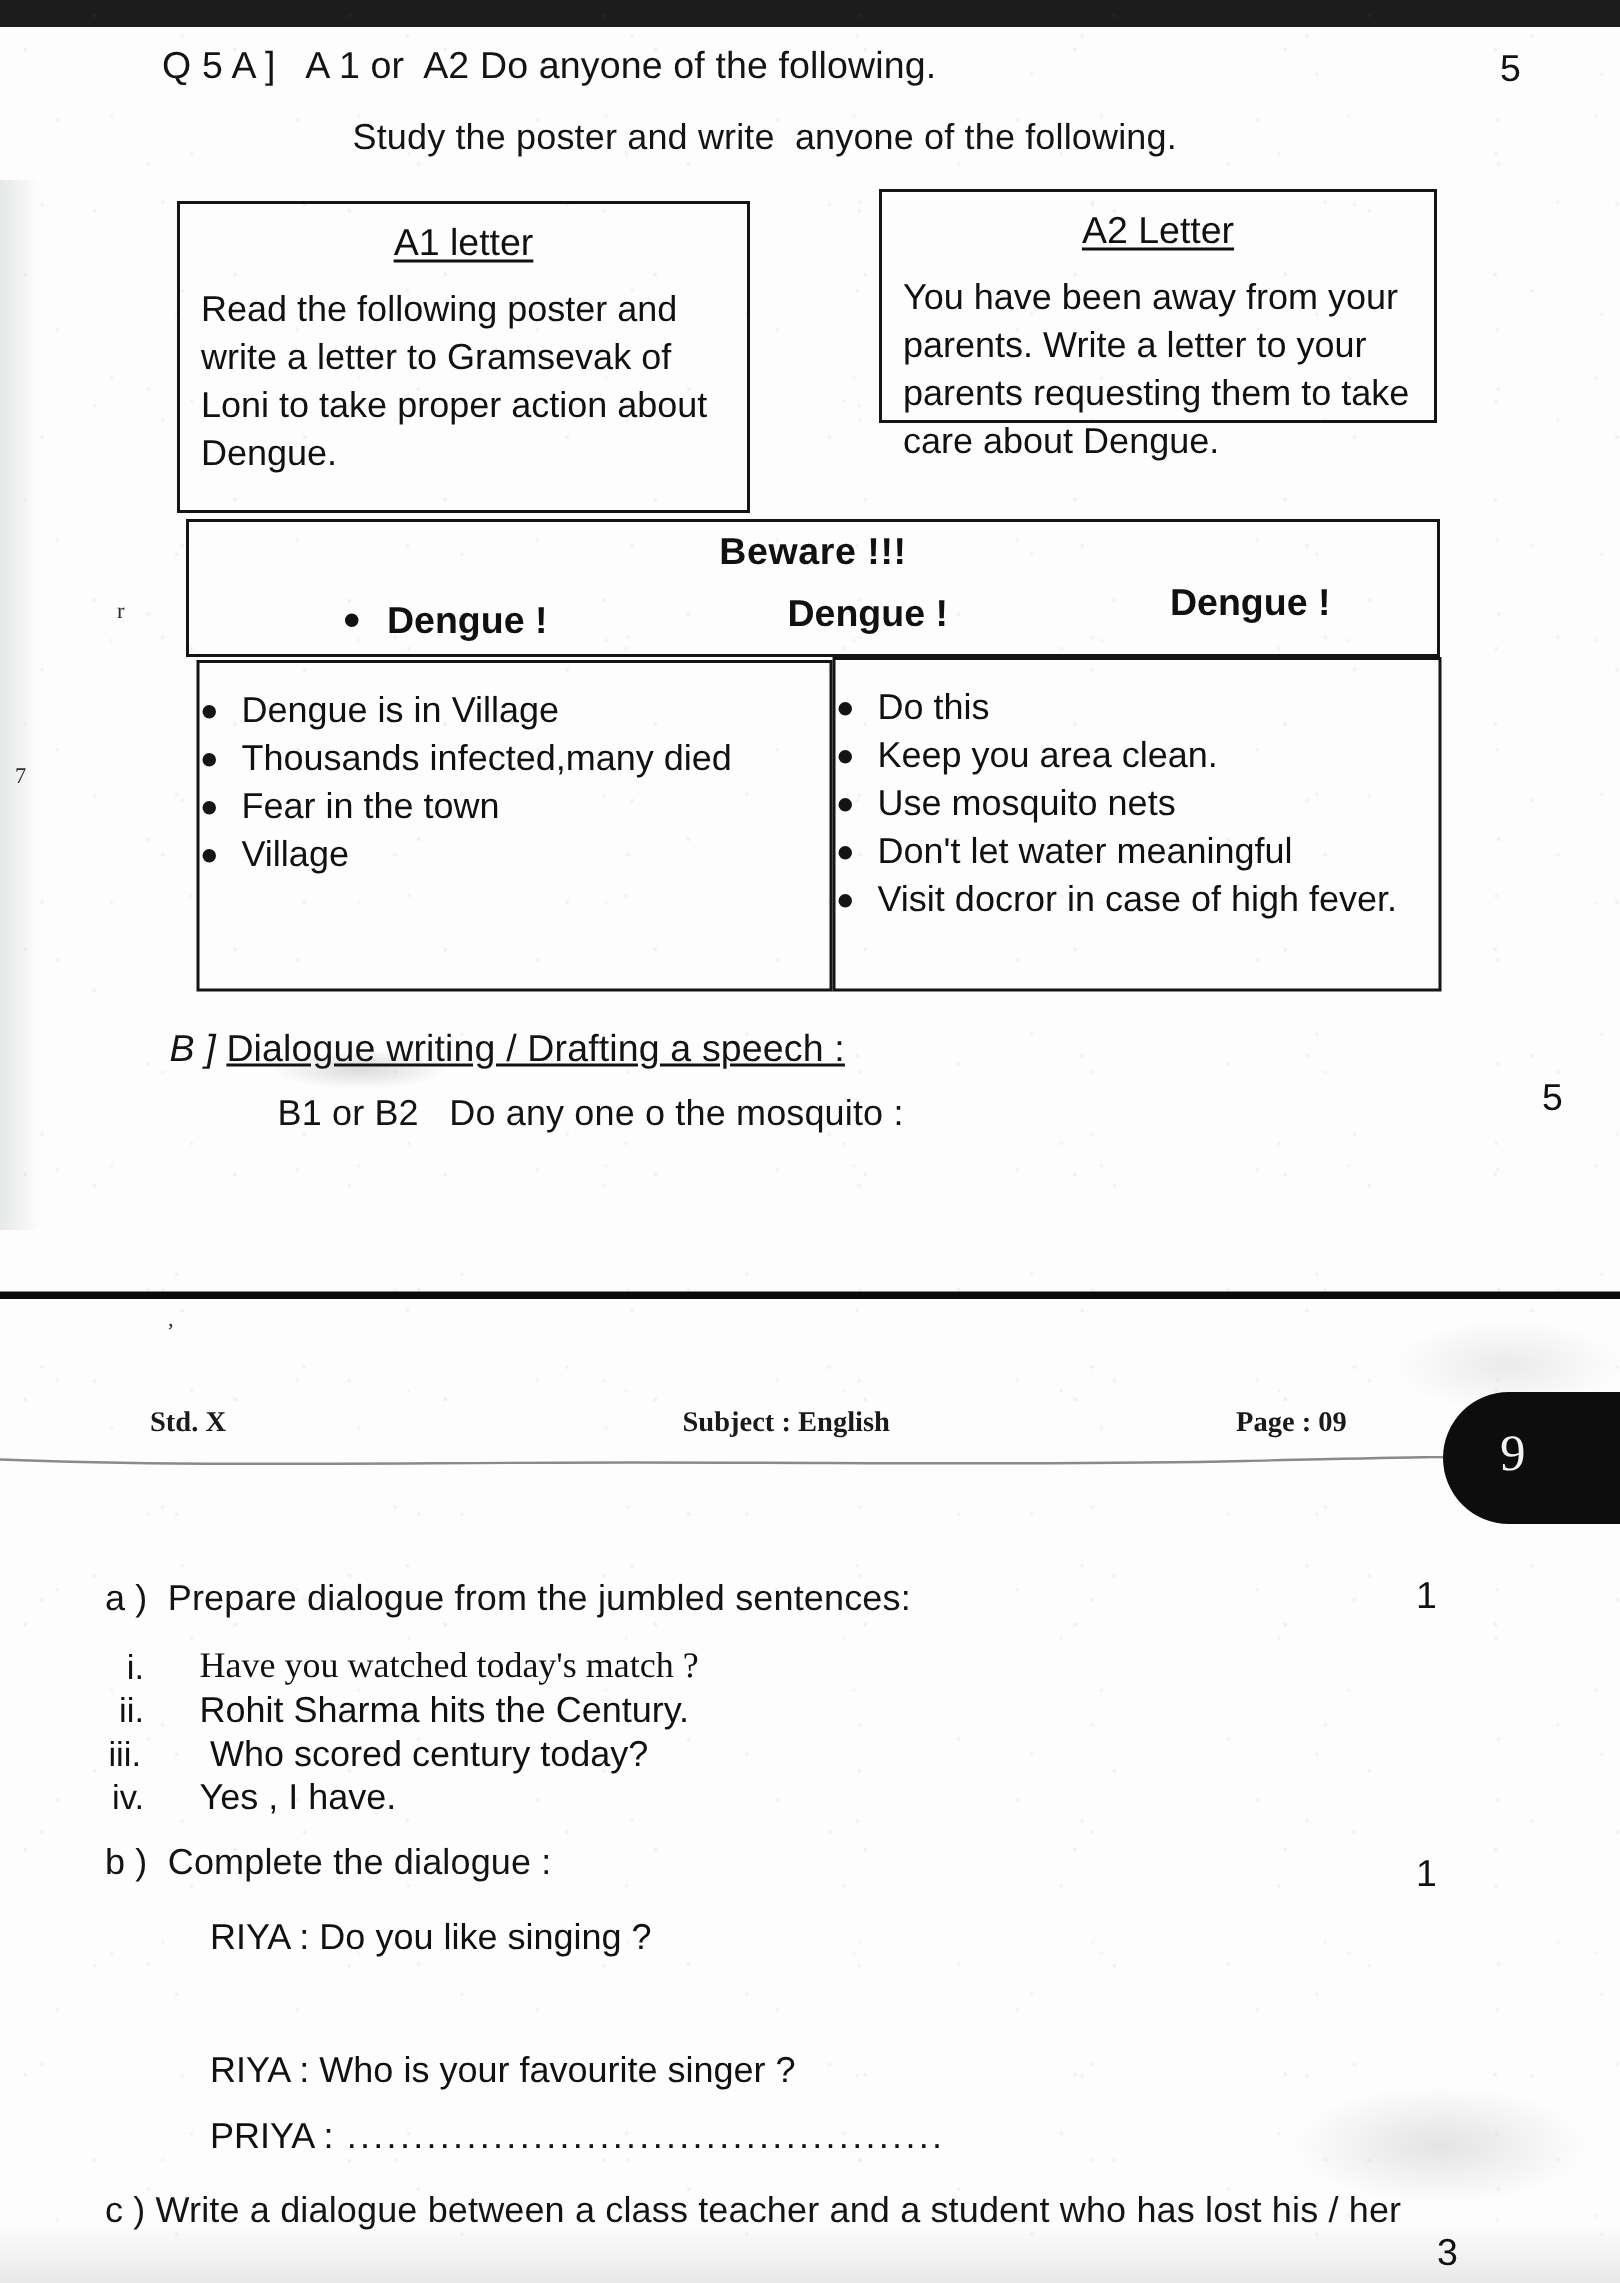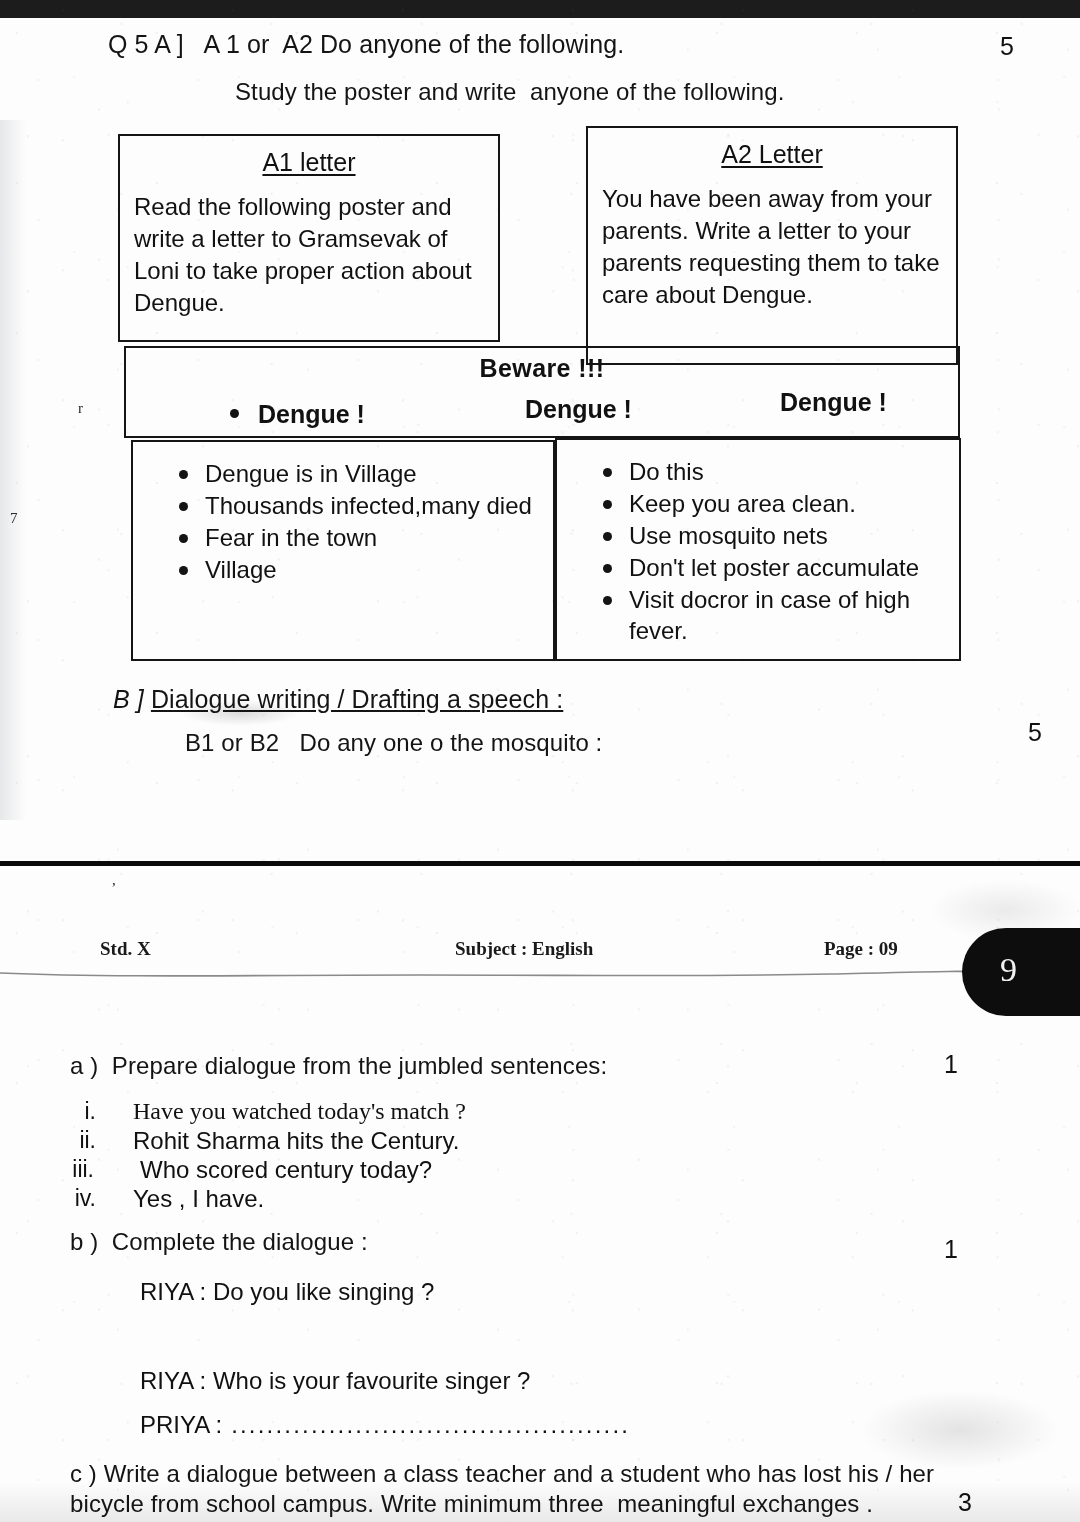--- a/index.html
+++ b/index.html
@@ -119,21 +119,21 @@
   }
 
   
   .poster-box {
     position: absolute;
     border: 2px solid #151515;
     background: transparent;
     box-sizing: border-box;
   }
   #a1-box { left: 118px; top: 134px; width: 382px; height: 208px; }
-  #a2-box { left: 586px; top: 126px; width: 372px; height: 239px; }
+  #a2-box { left: 586px; top: 126px; width: 372px; height: 156px; }
 
   .box-title {
     text-align: center;
     font-size: 25px;
     text-decoration: underline;
     text-underline-offset: 3px;
     margin-top: 12px;
   }
   .box-body {
     font-size: 24px;
@@ -169,21 +169,21 @@
 
   #list-left {
     left: 131px; top: 440px; width: 424px; height: 221px;
   }
   #list-right {
     left: 555px; top: 438px; width: 406px; height: 223px;
   }
   .blist {
     list-style: none;
     margin: 16px 0 0 0;
-    padding: 0 14px 0 72px;
+    padding: 0 14px 0 28px;
     font-size: 24px;
     line-height: 31px;
   }
   .blist li {
     position: relative;
     margin-bottom: 1px;
   }
   .blist li::before {
     content: "";
     position: absolute;
@@ -313,21 +313,21 @@
       <li>Fear in the town</li>
       <li>Village</li>
     </ul>
   </div>
 
   <div class="poster-box" id="list-right">
     <ul class="blist">
       <li>Do this</li>
       <li>Keep you area clean.</li>
       <li>Use mosquito nets</li>
-      <li>Don't let poster accumulate</li>
+      <li>Don't let water meaningful</li>
       <li>Visit docror in case of high fever.</li>
     </ul>
   </div>
 
   <div class="txt" id="b-line"><span>B ] </span><span class="up">Dialogue writing / Drafting a speech :</span></div>
   <div class="txt" id="b1b2-line">B1 or B2   Do any one o the mosquito :</div>
   <div class="marks" style="left:1028px; top:718px;">5</div>
 
   <div class="page-divider"></div>
 
@@ -364,16 +364,15 @@
   <div class="marks" style="left:944px; top:1235px;">1</div>
 
   <div class="dlg" style="left:140px; top:1278px;">RIYA : Do you like singing ?</div>
 
 
   <div class="dlg" style="left:140px; top:1367px;">RIYA : Who is your favourite singer ?</div>
 
   <div class="dlg" style="left:140px; top:1411px;"><span>PRIYA :</span><span class="dots"> .............................................</span></div>
 
   <div class="txt" id="c-line1">c ) Write a dialogue between a class teacher and a student who has lost his / her</div>
-  <div class="txt" id="c-line2">bicycle from school campus. Write minimum three  meaningful exchanges .</div>
   <div class="marks" style="left:958px; top:1488px;">3</div>
 
 </div>
 
 </body></html>

